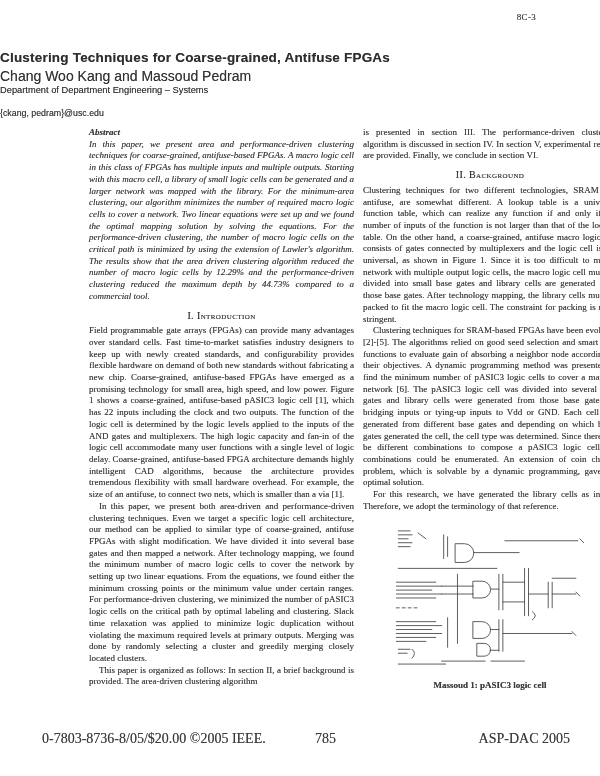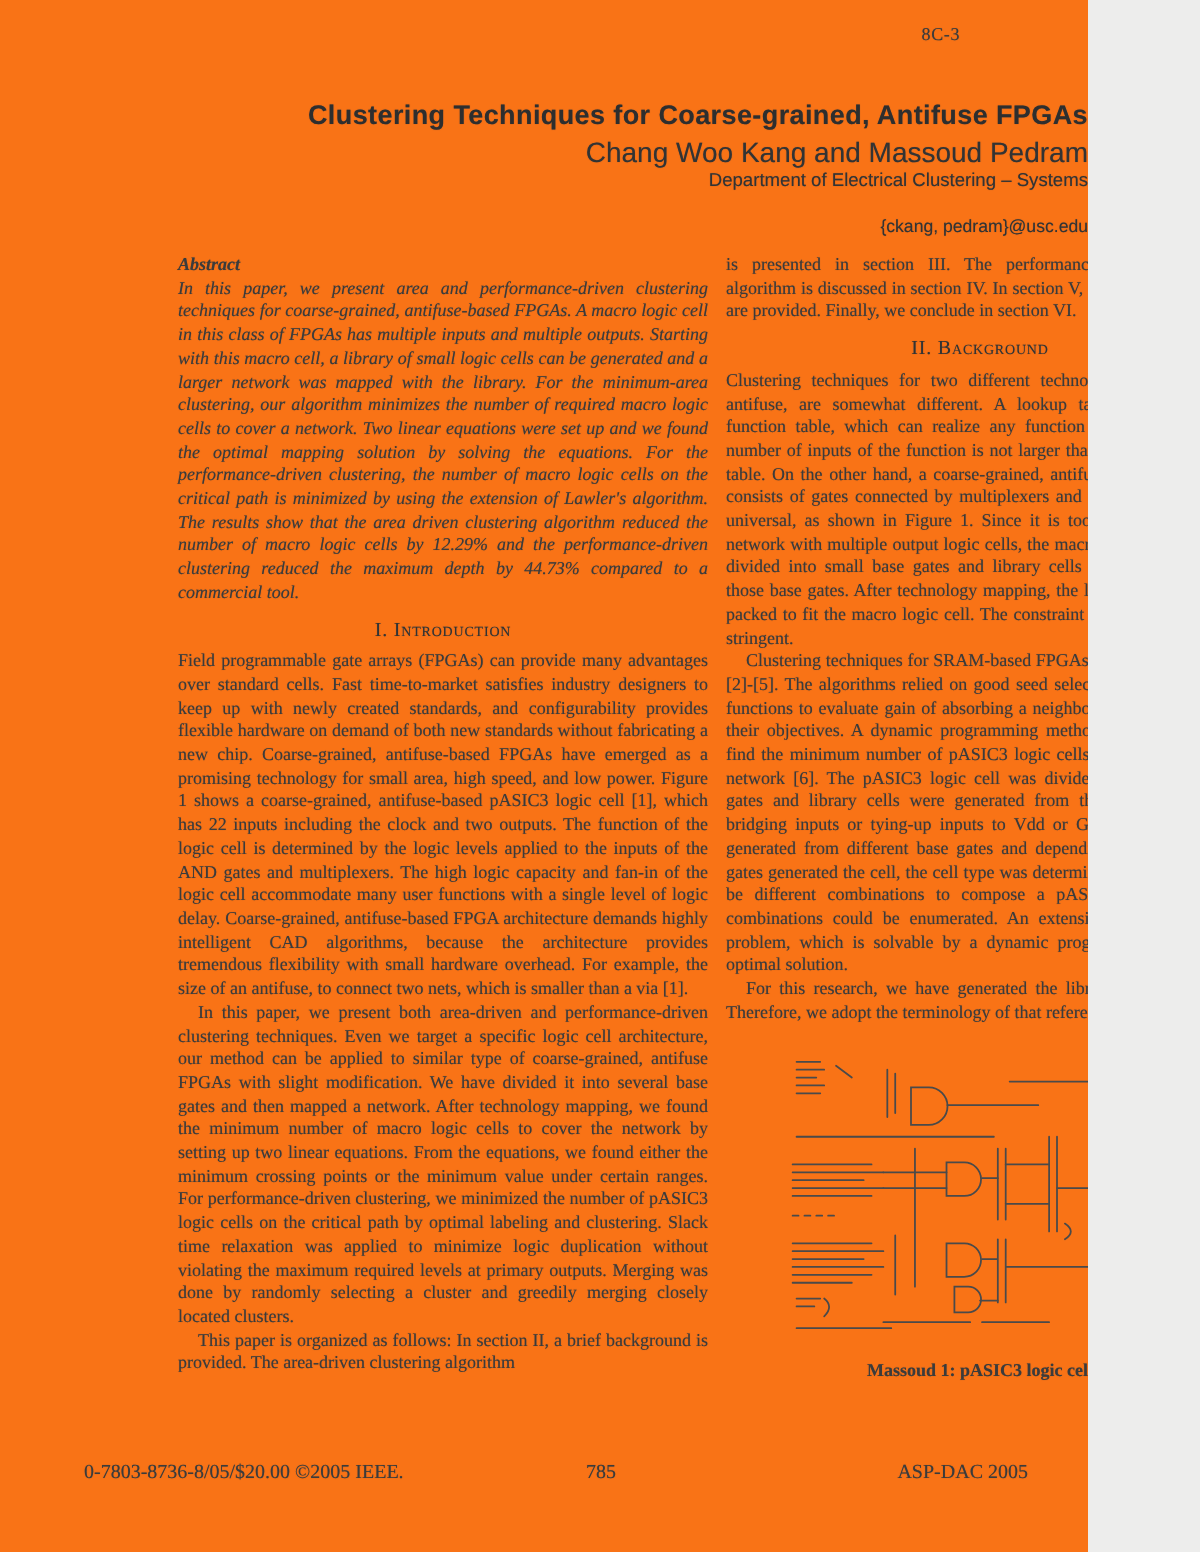--- a/index.html
+++ b/index.html
@@ -1,36 +1,36 @@
 <!DOCTYPE html>
 <html><head>
 <meta charset="utf-8">
 <style>
   * { margin: 0; padding: 0; box-sizing: border-box; }
   html, body { width: 600px; background: #ededec; }
   .page {
     position: relative;
-    width: 544px;
+    width: 600px;
     height: 776px;
-    background: #f97316;
+    background: #ffffff;
     overflow: hidden;
     font-family: "Liberation Serif", serif;
     color: #3b3b3b;
     text-shadow: 0 0 0.45px rgba(70,70,70,0.65);
   }
   .paper-code {
     position: absolute;
     top: 12px;
     right: 64px;
     font-size: 9px;
     letter-spacing: 0.3px;
   }
   .title-block {
     padding-top: 50px;
-    text-align: right;
+    text-align: left;
     font-family: "Liberation Sans", sans-serif;
     color: #333;
   }
   .title {
     font-size: 13.5px;
     font-weight: bold;
     color: #2e2e2e;
     letter-spacing: 0.2px;
   }
   .authors { font-size: 14px; margin-top: 3px; }
@@ -69,37 +69,37 @@
     text-align: center;
     font-style: normal;
   }
   .footer {
     position: absolute;
     top: 731px;
     left: 42px;
     right: 30px;
     display: flex;
     align-items: baseline;
-    font-size: 10px;
+    font-size: 14px;
   }
   .footer-left  { flex: 1; text-align: left; }
   .footer-center{ width: 60px; text-align: right; }
   .footer-right { flex: 1; text-align: right; }
 </style>
 </head>
 <body>
 
 <div class="page">
 
   <div class="paper-code">8C-3</div>
 
   <div class="title-block">
     <div class="title">Clustering Techniques for Coarse-grained, Antifuse FPGAs</div>
     <div class="authors">Chang Woo Kang and Massoud Pedram</div>
-    <div class="affil">Department of Electrical Clustering – Systems</div>
+    <div class="affil">Department of Department Engineering – Systems</div>
     <div class="email">{ckang, pedram}@usc.edu</div>
   </div>
 
   <div class="columns">
 
     <div class="col col-left">
       <div class="abstract-label">Abstract</div>
       <p class="abstract-text">In this paper, we present area and performance-driven clustering techniques for coarse-grained, antifuse-based FPGAs. A macro logic cell in this class of FPGAs has multiple inputs and multiple outputs. Starting with this macro cell, a library of small logic cells can be generated and a larger network was mapped with the library. For the minimum-area clustering, our algorithm minimizes the number of required macro logic cells to cover a network. Two linear equations were set up and we found the optimal mapping solution by solving the equations. For the performance-driven clustering, the number of macro logic cells on the critical path is minimized by using the extension of Lawler's algorithm. The results show that the area driven clustering algorithm reduced the number of macro logic cells by 12.29% and the performance-driven clustering reduced the maximum depth by 44.73% compared to a commercial tool.</p>
       <div class="sec-heading">I.  Introduction</div>
       <p>Field programmable gate arrays (FPGAs) can provide many advantages over standard cells. Fast time-to-market satisfies industry designers to keep up with newly created standards, and configurability provides flexible hardware on demand of both new standards without fabricating a new chip. Coarse-grained, antifuse-based FPGAs have emerged as a promising technology for small area, high speed, and low power. Figure 1 shows a coarse-grained, antifuse-based pASIC3 logic cell [1], which has 22 inputs including the clock and two outputs. The function of the logic cell is determined by the logic levels applied to the inputs of the AND gates and multiplexers. The high logic capacity and fan-in of the logic cell accommodate many user functions with a single level of logic delay. Coarse-grained, antifuse-based FPGA architecture demands highly intelligent CAD algorithms, because the architecture provides tremendous flexibility with small hardware overhead. For example, the size of an antifuse, to connect two nets, which is smaller than a via [1].</p>

